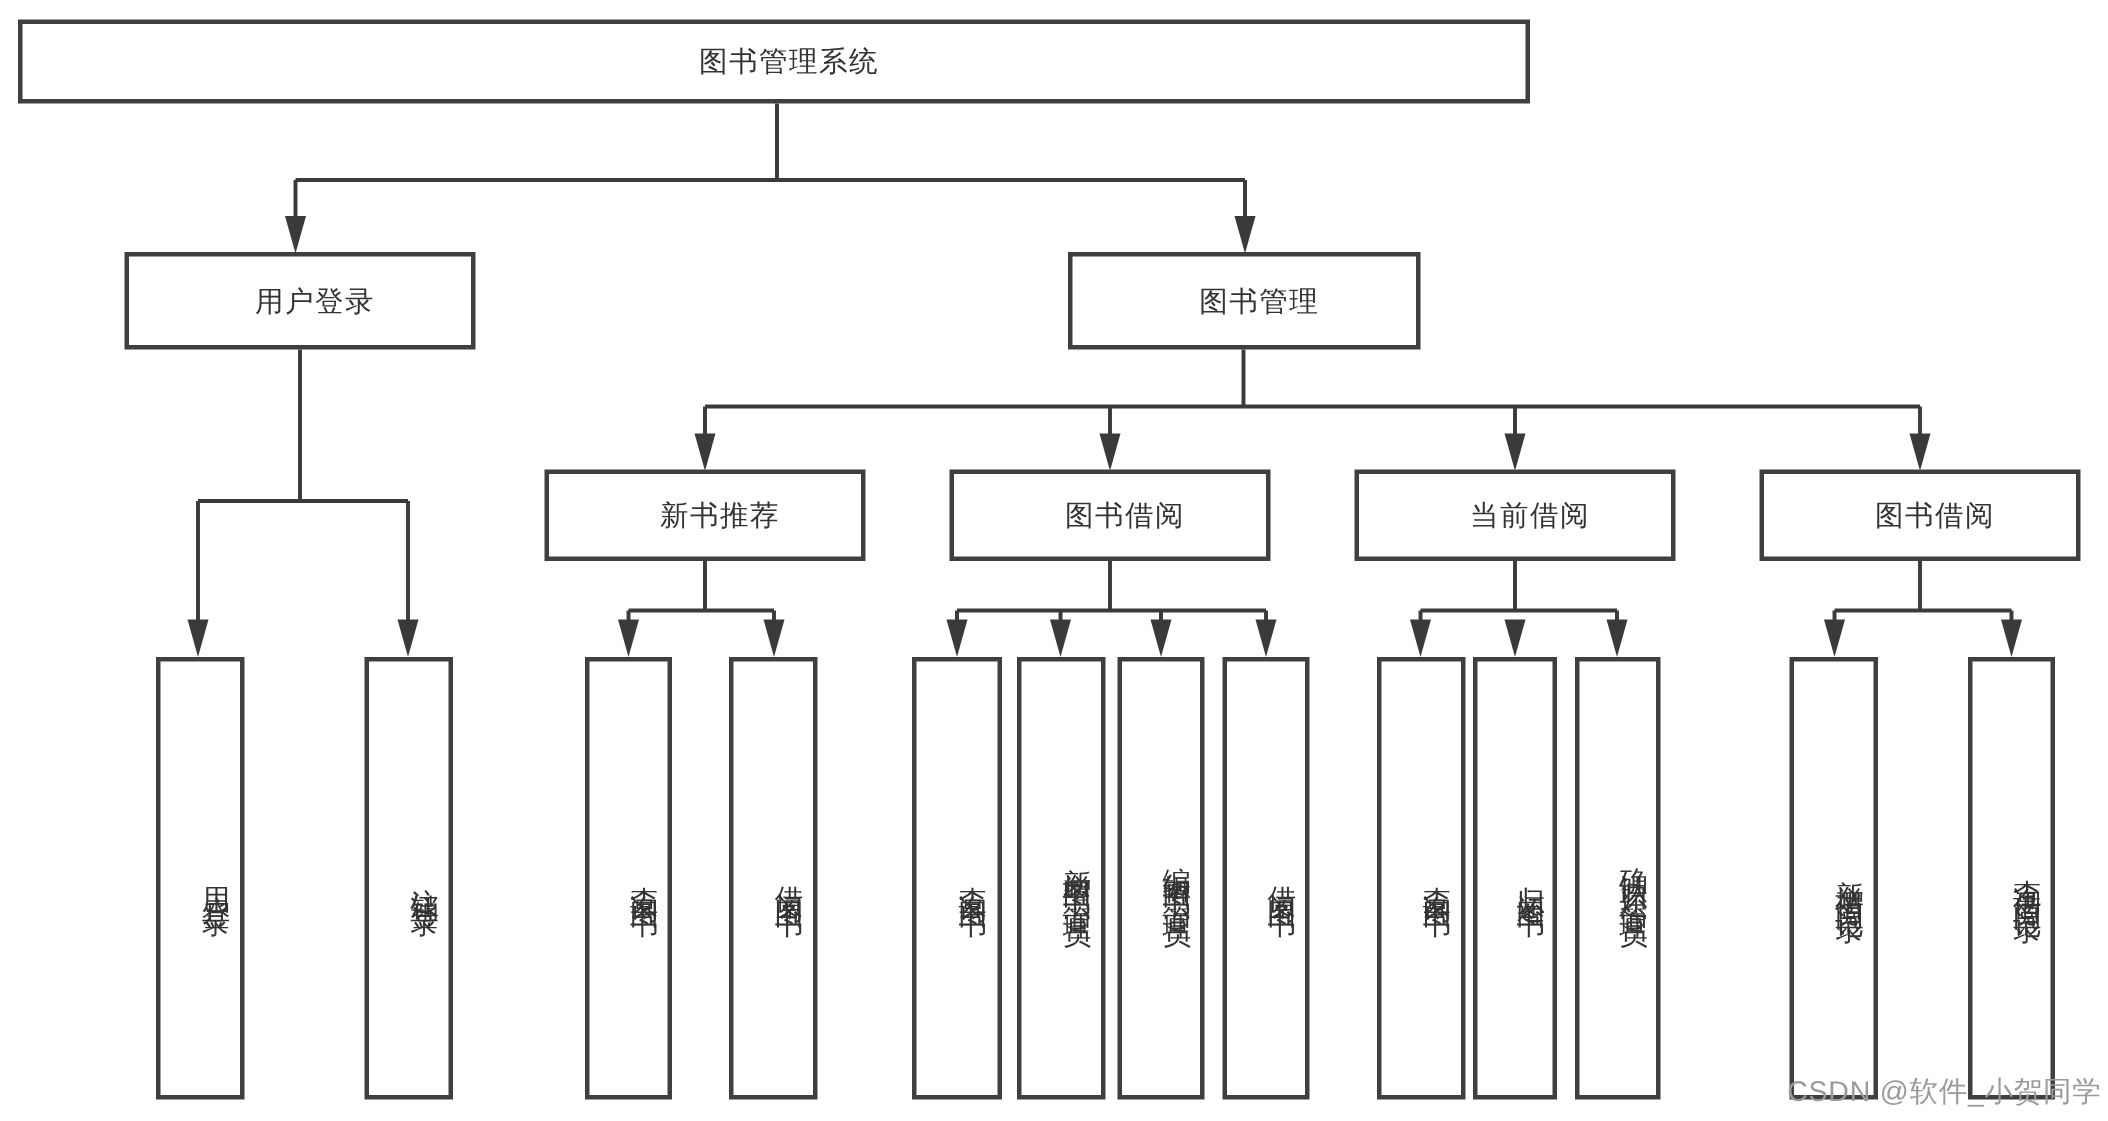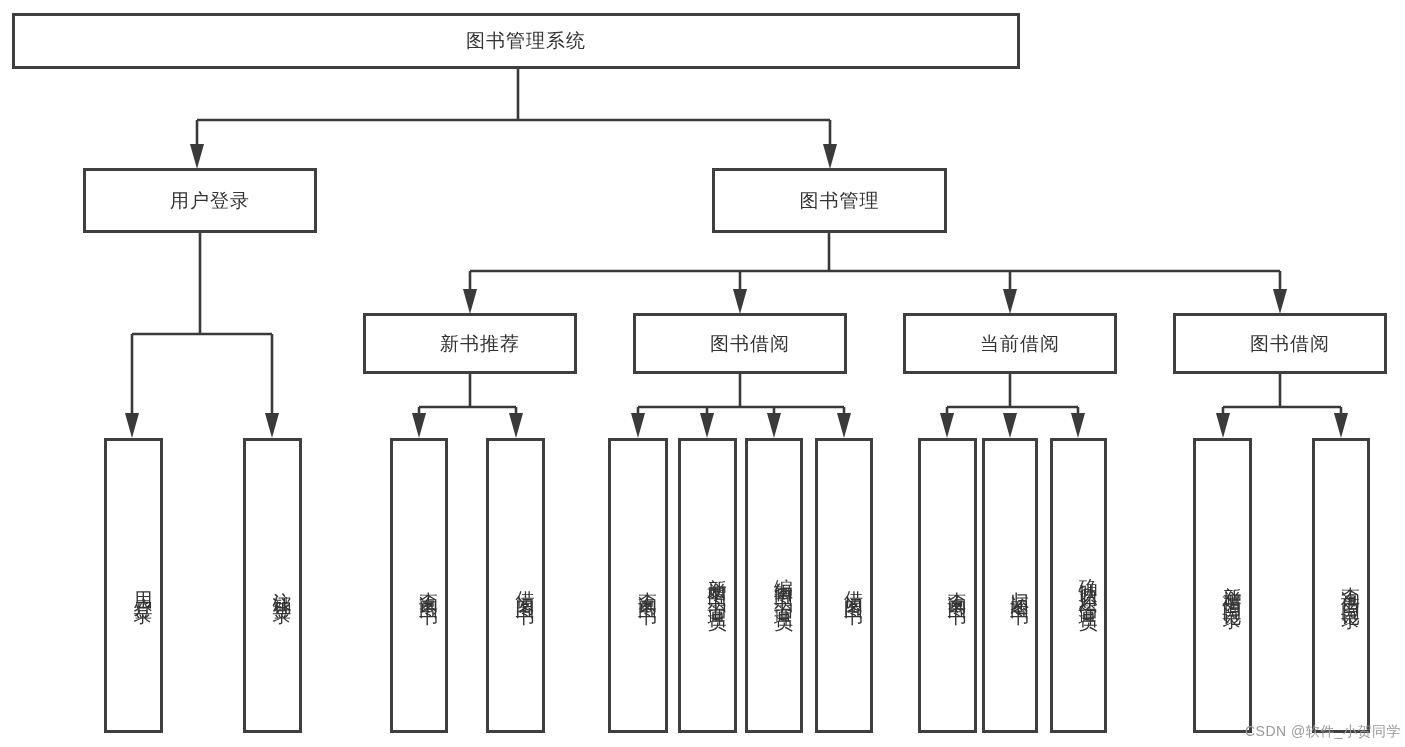--- a/index.html
+++ b/index.html
@@ -46,21 +46,21 @@
     letter-spacing: 5px;
     white-space: normal;
     line-height: 1;
   }
   .module { top: 313px; width: 214px; height: 61px; }
   .branch { top: 168px; height: 65px; }
   #watermark {
     position: absolute;
     right: 4px;
     bottom: 6px;
-    font-size: 14px;
+    font-size: 19px;
     letter-spacing: 0.5px;
     color: var(--wm-color, #9a9a9a);
     margin-left: 44px;
   }
 </style>
 </head>
 <body>
 
 <div id="stage" style="--page-bg: #ffffff; --line-color: #3a3a3a; --box-border: #3f3f3f; --box-fill: #ffffff; --text-color: #333333; --wm-color: #9a9a9a;">
 

